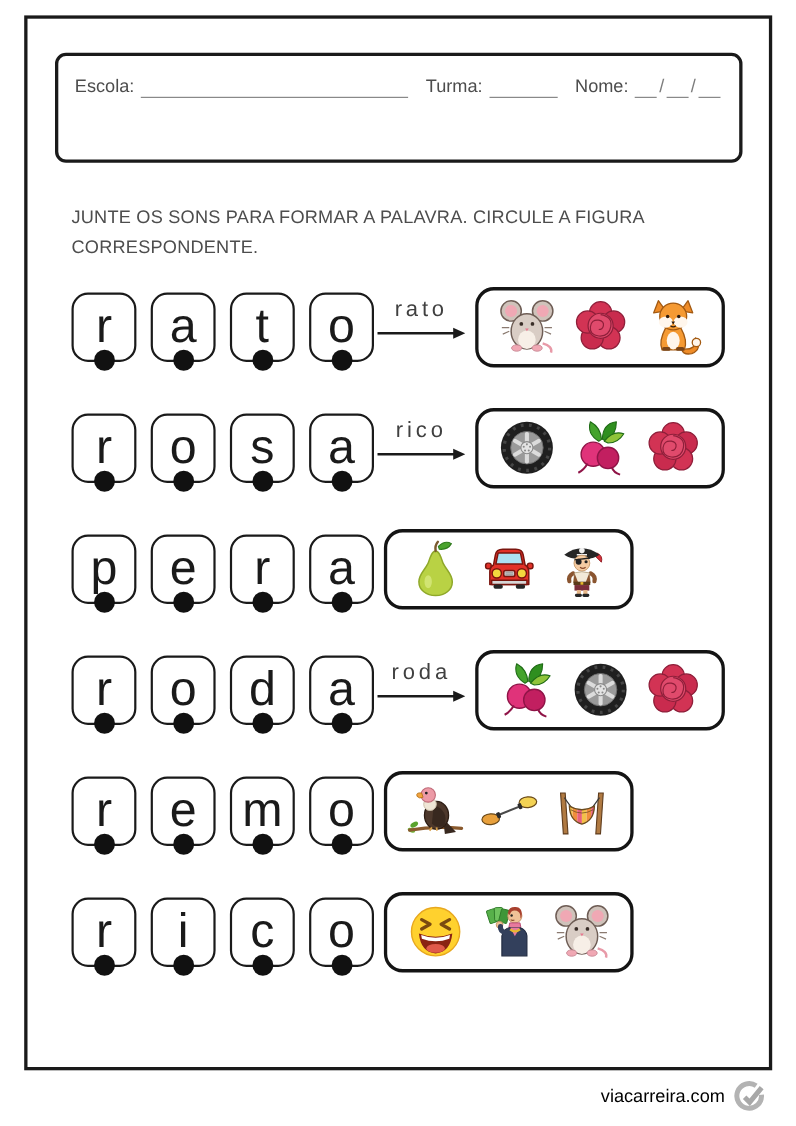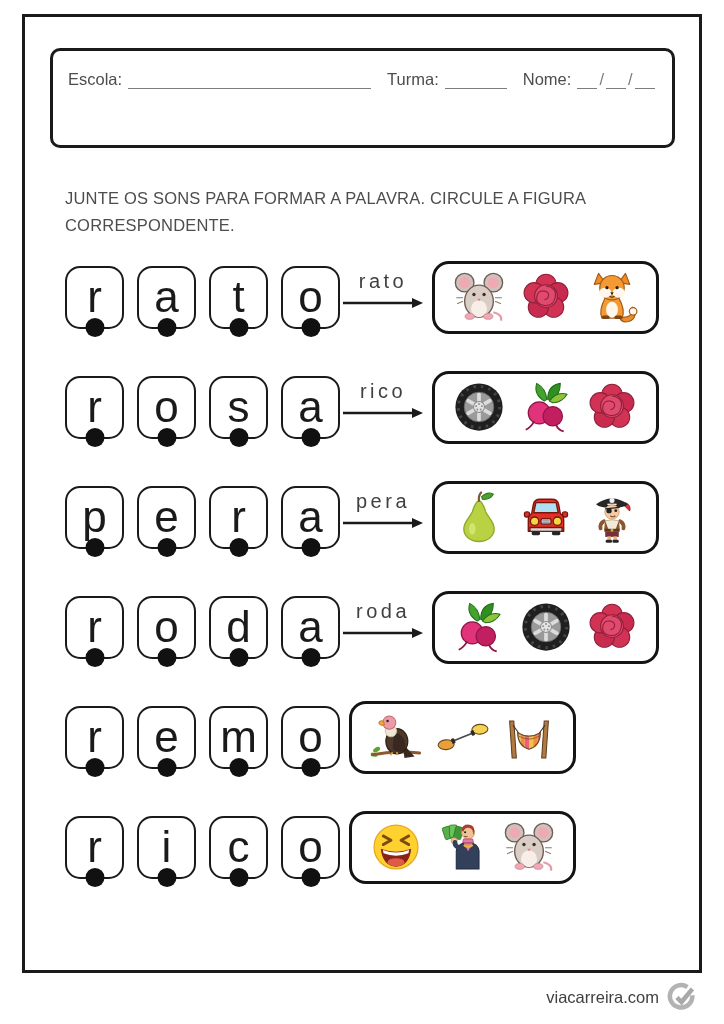--- a/index.html
+++ b/index.html
@@ -37,21 +37,21 @@
                position:relative;top:-7px;flex:none;}
   .word{font-size:20px;letter-spacing:3.5px;color:#404040;margin-bottom:1px;}
   .arrow-svg{display:block;}
   .image-box{margin-left:9px;width:227px;height:73px;box-sizing:border-box;border:3px solid #141414;
              border-radius:17px;display:flex;align-items:center;justify-content:space-evenly;
              padding:0 4px;background:#fff;flex:none;}
   .pic{display:block;cursor:pointer;}
   .pic svg{display:block;width:54px;height:54px;}
   
   .footer{position:absolute;top:982px;right:27px;display:flex;align-items:center;gap:7px;}
-  .site{font-size:16.5px;color:#404040;}
+  .site{font-size:16.5px;color:#000000;}
   .logo svg{display:block;width:31px;height:31px;}
 </style>
 </head>
 <body>
 
 <svg width="0" height="0" style="position:absolute" aria-hidden="true">
   <defs>
     <symbol id="icon-mouse" viewBox="0 0 64 64">
       <g stroke="#6e5d55" stroke-width="1.6">
         <circle cx="15" cy="15" r="11" fill="#cfc2ba"></circle>
@@ -383,27 +383,20 @@
           </div>
           <div class="tile">
             <span class="letter">r</span>
             <span class="dot"></span>
           </div>
           <div class="tile">
             <span class="letter">a</span>
             <span class="dot"></span>
           </div>
         </div>
-    <div class="arrow-group">
-      <span class="word">pera</span>
-      <svg class="arrow-svg" width="80" height="16" viewBox="0 0 80 16">
-        <line x1="0" y1="9" x2="70" y2="9" stroke="#1a1a1a" stroke-width="2.3"></line>
-        <path d="M69 4 L80 9 L69 14 Z" fill="#1a1a1a"></path>
-      </svg>
-    </div>
     <div class="image-box">
           <span class="pic">
             <svg viewBox="0 0 64 64">
               <use href="#icon-pear"></use>
             </svg>
           </span>
           <span class="pic">
             <svg viewBox="0 0 64 64">
               <use href="#icon-car"></use>
             </svg>

